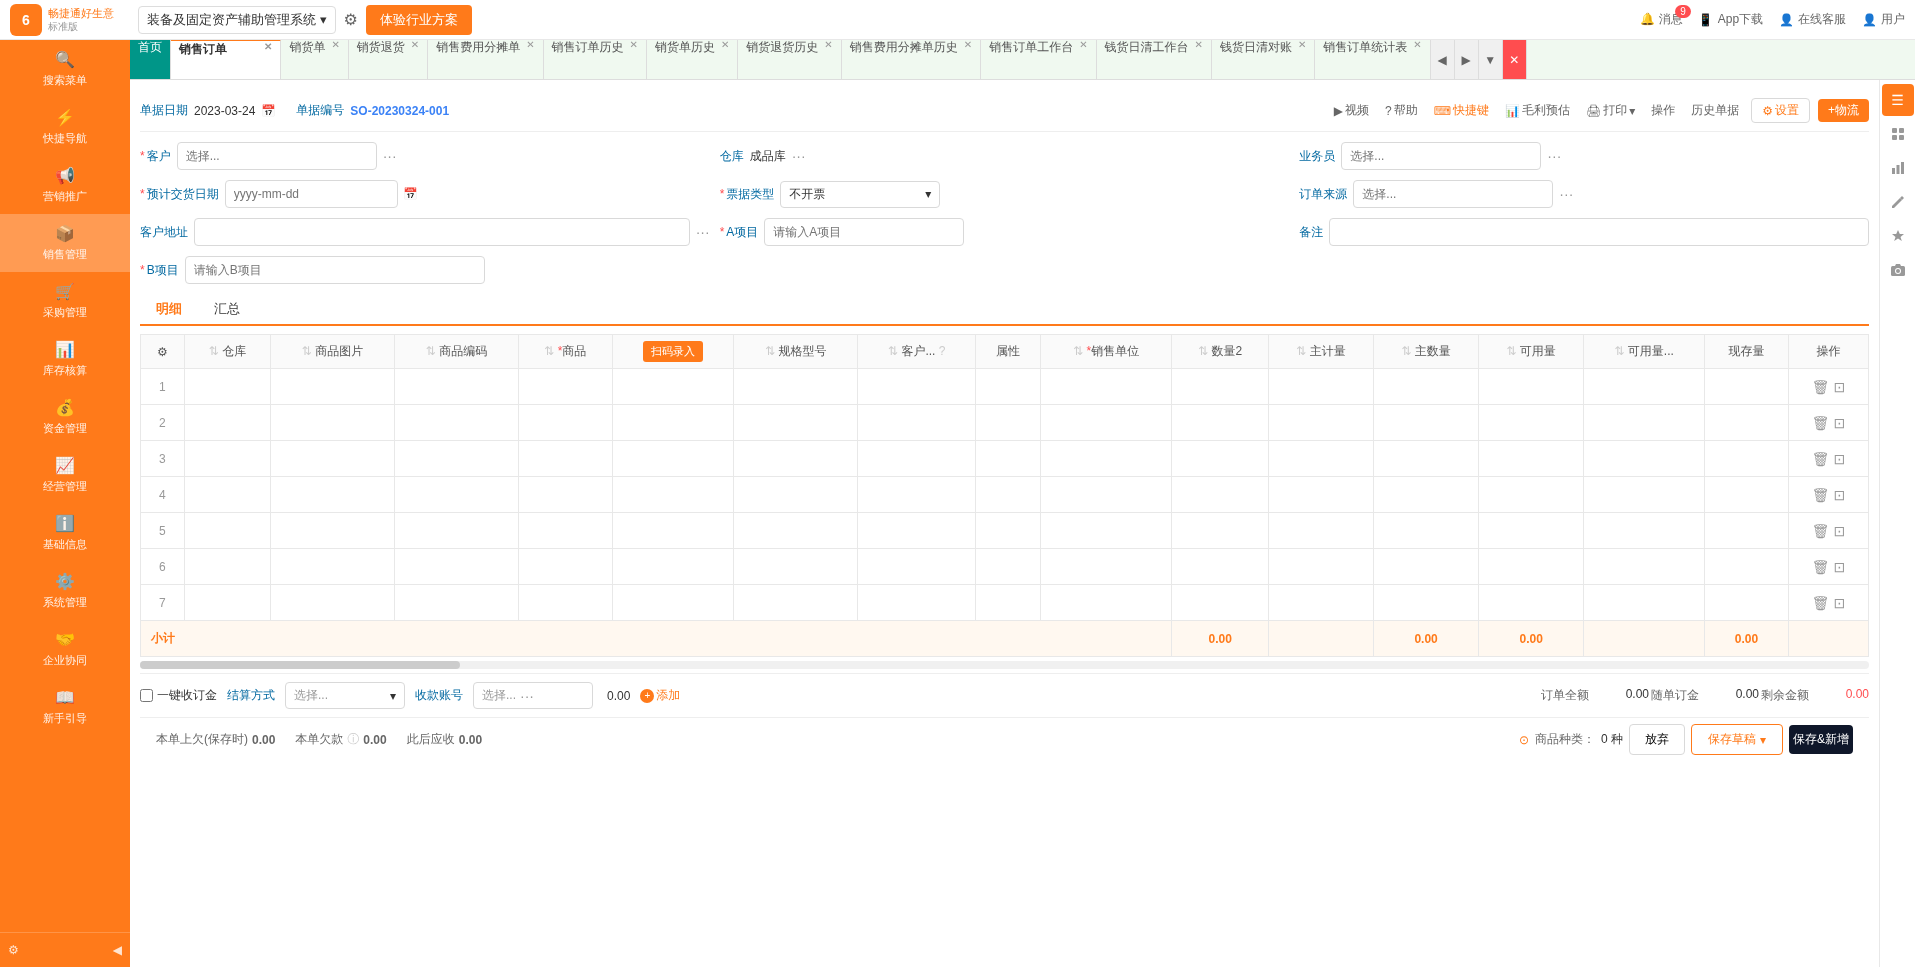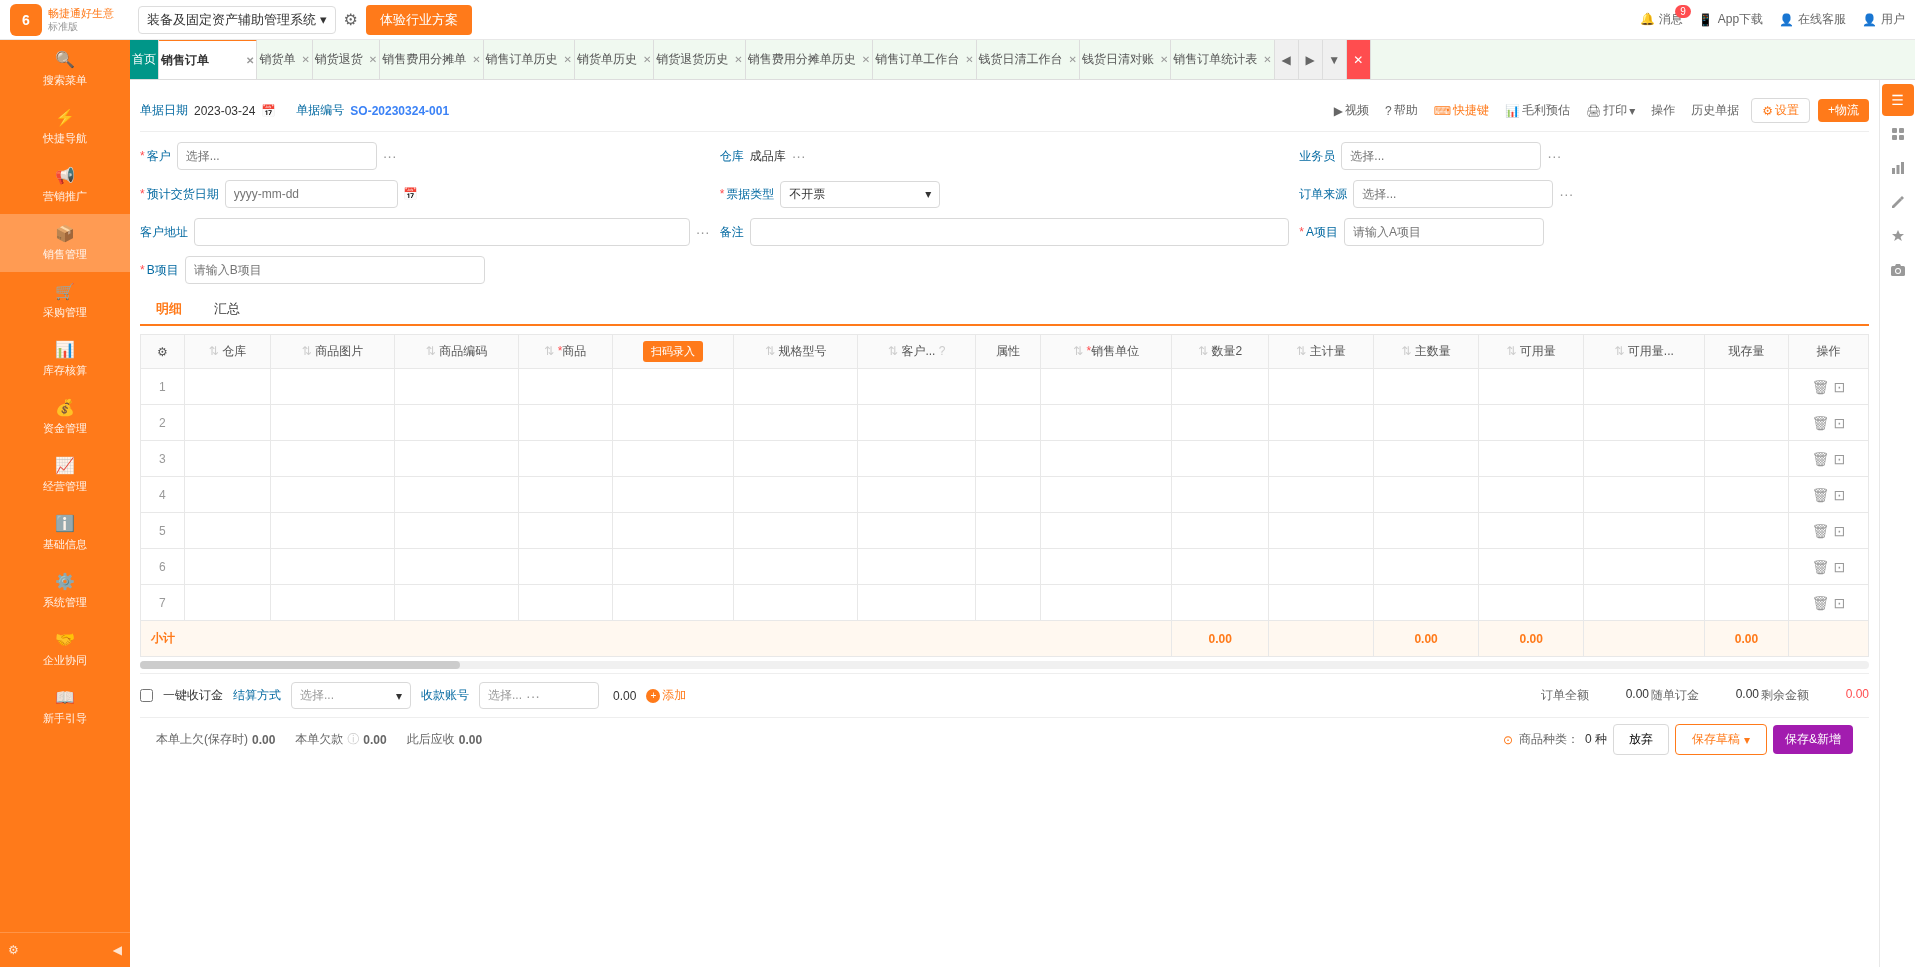--- a/index.html
+++ b/index.html
@@ -23,21 +23,21 @@
     .solution-btn { background: #ff7a1a; color: white; border: none; padding: 6px 14px; border-radius: 4px; cursor: pointer; font-size: 13px; }
     .top-bar-right { margin-left: auto; display: flex; align-items: center; gap: 16px; font-size: 12px; color: #666; }
     .notification { position: relative; }
     .badge { background: #ff4d4f; color: white; border-radius: 10px; padding: 1px 5px; font-size: 10px; position: absolute; top: -6px; right: -8px; }
     .sidebar-item { display: flex; flex-direction: column; align-items: center; padding: 10px 5px; cursor: pointer; color: rgba(255,255,255,0.9); font-size: 11px; gap: 4px; }
     .sidebar-item.active { background: rgba(255,255,255,0.25); }
     .sidebar-item .icon { font-size: 16px; }
     .sidebar-bottom { margin-top: auto; padding: 10px 0; border-top: 1px solid rgba(255,255,255,0.2); }
 
     
-    .tab-item { height: 42px; padding: 0 2px; display: flex; align-items: center; gap: 4px; cursor: pointer; white-space: nowrap; color: #555; font-size: 12px; border-right: 1px solid #ddd; }
+    .tab-item { height: 42px; padding: 0 8px; display: flex; gap: 4px; cursor: pointer; white-space: nowrap; color: #555; font-size: 12px; border-right: 1px solid #ddd; }
     .tab-item.active { color: #333; background: #fff; border-top: 2px solid #ff7a1a; font-weight: bold; gap: 35px; }
     .tab-item.home { background: #009688; color: white; }
     .tab-close { color: #999; font-size: 10px; margin-left: 2px; }
     .tab-scroll-btn { width: 24px; height: 40px; display: flex; align-items: center; justify-content: center; cursor: pointer; color: #666; background: #f0f0f0; border-right: 1px solid #ddd; flex-shrink: 0; }
 
     
     .form-header { display: flex; align-items: center; gap: 20px; padding: 8px 0; border-bottom: 1px solid #eee; margin-bottom: 10px; }
     .form-header-actions { margin-left: auto; display: flex; align-items: center; gap: 8px; font-size: 12px; }
     .form-row { display: flex; align-items: center; gap: 10px; margin-bottom: 10px; }
     .form-field { display: flex; align-items: center; gap: 6px; }
@@ -62,30 +62,30 @@
     .action-icons { display: flex; gap: 4px; justify-content: center; }
     .action-icon { color: #999; cursor: pointer; font-size: 14px; }
 
     
     .summary-row td { background: #fff8f0; font-weight: bold; color: #ff7a1a; }
     .order-summary-row { display: flex; justify-content: flex-end; gap: 10px; }
     .order-summary-label { color: #666; }
     .order-summary-value { color: #333; min-width: 50px; text-align: right; }
     .btn-discard { border: 1px solid #d9d9d9; background: #fff; padding: 6px 15px; border-radius: 4px; cursor: pointer; font-size: 12px; }
     .btn-save-draft { border: 1px solid #ff7a1a; background: #fff; color: #ff7a1a; padding: 6px 16px; border-radius: 4px; cursor: pointer; font-size: 12px; display: flex; align-items: center; gap: 4px; }
-    .btn-save-new { background: #a21caf; color: white; border: none; padding: 6px 12px; border-radius: 4px; cursor: pointer; font-size: 12px; }
+    .btn-save-new { background: #0f172a; color: white; border: none; padding: 6px 4px; border-radius: 4px; cursor: pointer; font-size: 12px; }
 
     
     .footer-bar { background: #fff; border-top: 1px solid #eee; padding: 6px 16px; display: flex; align-items: center; gap: 20px; font-size: 12px; color: #666; }
     .footer-right { margin-left: auto; display: flex; align-items: center; gap: 6px; }
     .footer-count { color: #333; }
 
     
     .checkout-row { display: flex; align-items: center; gap: 10px; padding: 8px 0; border-top: 1px solid #eee; }
-    .checkbox-label { display: flex; align-items: center; gap: 10px; }
+    .checkbox-label { display: flex; align-items: center; gap: 4px; }
 
     
     .right-sidebar { width: 36px; background: #fff; border-left: 1px solid #e8e8e8; display: flex; flex-direction: column; align-items: center; padding: 4px 0; gap: 2px; }
     .right-icon { width: 32px; height: 32px; display: flex; align-items: center; justify-content: center; cursor: pointer; color: #666; font-size: 14px; border-radius: 4px; }
     .right-icon.active { background: #ff7a1a; color: white; }
 
     .header-action-btn { color: #666; cursor: pointer; font-size: 12px; display: flex; align-items: center; gap: 2px; padding: 2px 4px; }
     .header-action-btn.orange { color: #ff7a1a; }
 
     .scrollbar-area { height: 8px; overflow-x: auto; margin: 4px 0; }
@@ -347,26 +347,26 @@
             </div>
           </div>
 
           <div class="form-row">
             <div class="form-field" style="flex:1;">
               <span class="form-label">客户地址</span>
               <input class="form-input" type="text" style="flex: 1 1 0%; min-width: 300px;">
               <span class="dots">···</span>
             </div>
             <div class="form-field" style="flex:1;">
+              <span class="form-label required">A项目</span>
+              <input class="form-input form-input-wide" type="text" placeholder="请输入A项目" style="">
+            </div>
+            <div class="form-field" style="flex:1;">
               <span class="form-label">备注</span>
               <input class="form-input" type="text" style="flex: 1 1 0%; min-width: 300px;">
-            </div>
-            <div class="form-field" style="flex:1;">
-              <span class="form-label required">A项目</span>
-              <input class="form-input form-input-wide" type="text" placeholder="请输入A项目" style="">
             </div>
           </div>
 
           <div class="form-row">
             <div class="form-field" style="flex:0 0 auto;">
               <span class="form-label required">B项目</span>
               <input class="form-input" type="text" style="min-width: 300px;" placeholder="请输入B项目">
             </div>
           </div>
 

